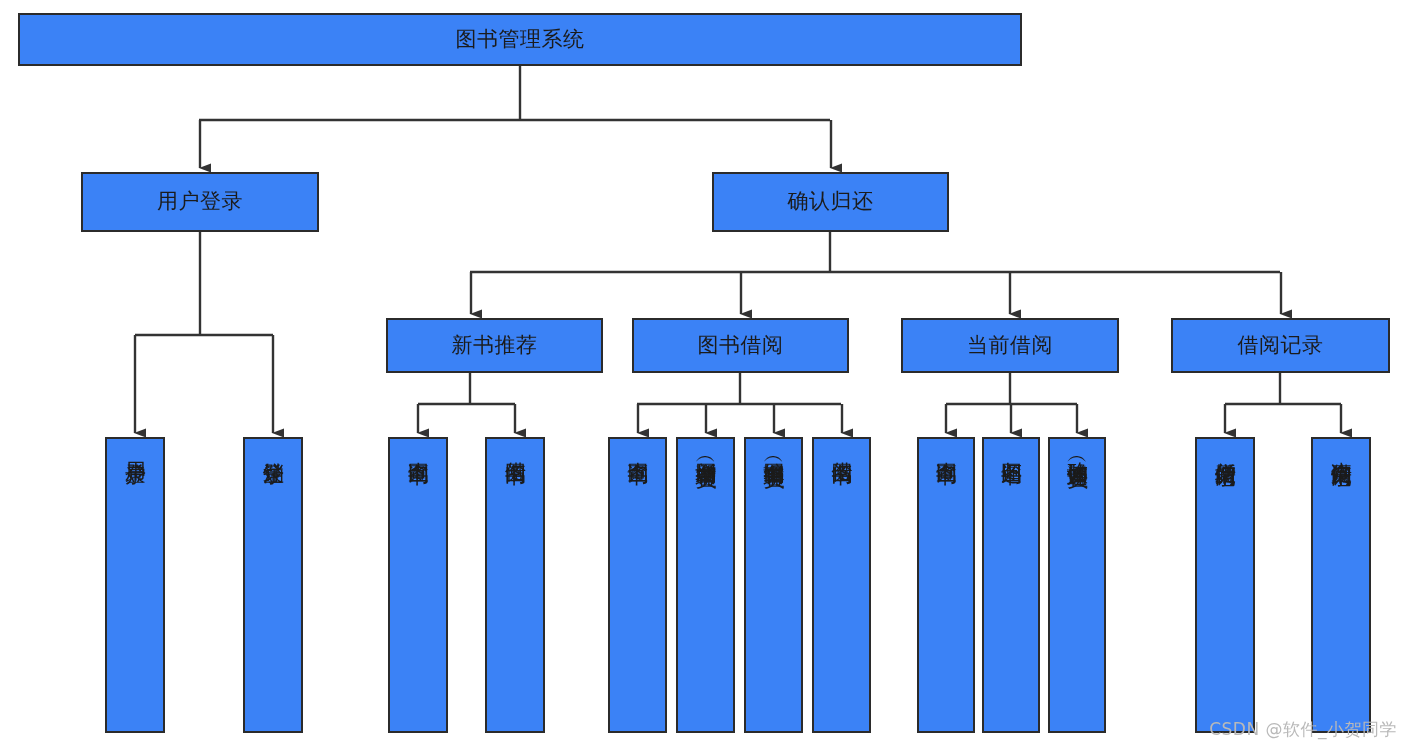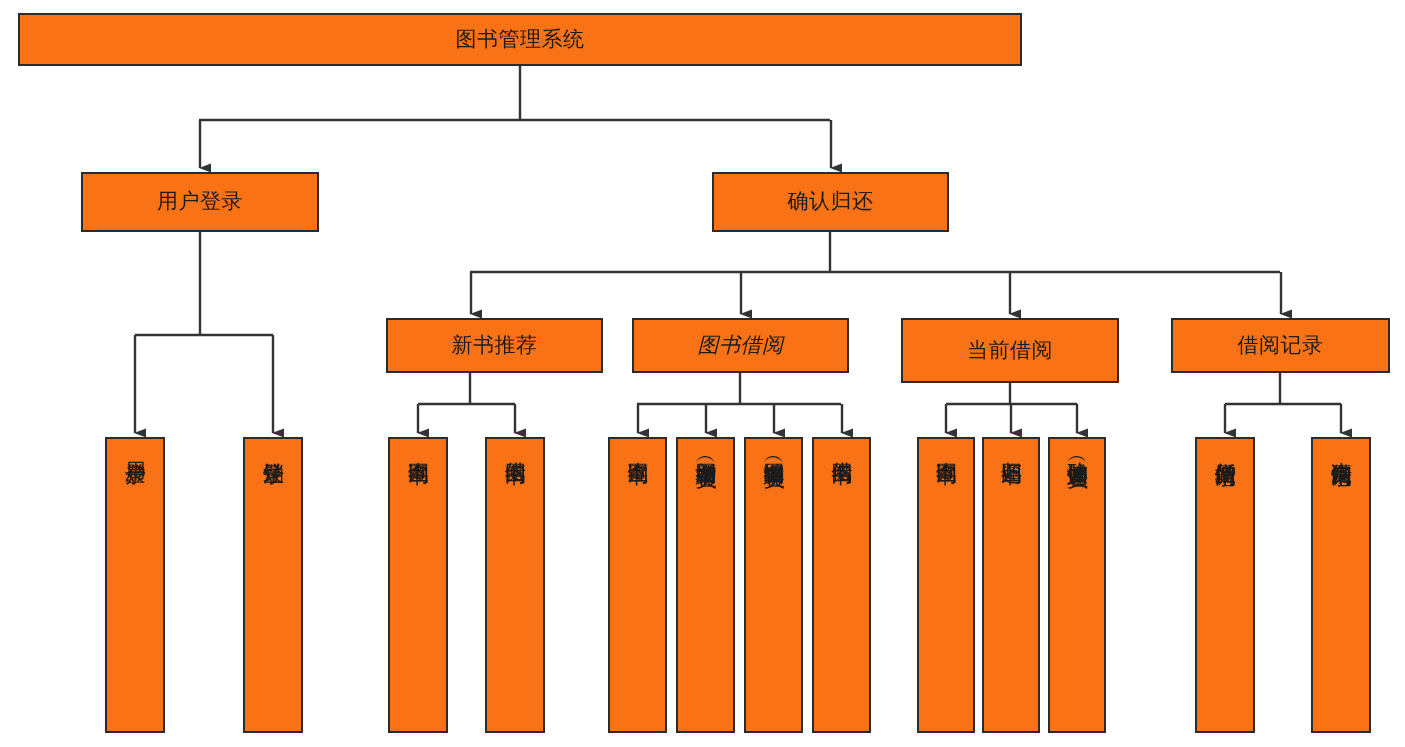--- a/index.html
+++ b/index.html
@@ -20,21 +20,21 @@
   svg.layer {
     position: absolute;
     left: 0;
     top: 0;
     width: 1405px;
     height: 747px;
   }
   .node-box {
     position: absolute;
     box-sizing: border-box;
-    background: #f97316;
+    background: #3b82f6;
     border: 2px solid #2b2b2b;
     display: flex;
     align-items: center;
     justify-content: center;
     overflow: hidden;
   }
   .node-label-h {
     font-size: 21px;
     color: #1b1b1b;
     line-height: 1.1;
@@ -121,24 +121,24 @@
       </div>
       <div class="node-box" style="left: 81px; top: 172px; width: 238px; height: 60px;">
         <span class="node-label-h">用户登录</span>
       </div>
       <div class="node-box" style="left: 712px; top: 172px; width: 237px; height: 60px;">
         <span class="node-label-h">确认归还</span>
       </div>
       <div class="node-box" style="left: 362px; top: 318px; width: 217px; height: 55px; margin-left: 24px;">
         <span class="node-label-h">新书推荐</span>
       </div>
-      <div class="node-box" style="left: 632px; top: 318px; width: 217px; height: 55px; font-style: italic;">
+      <div class="node-box" style="left: 632px; top: 318px; width: 217px; height: 55px;">
         <span class="node-label-h">图书借阅</span>
       </div>
-      <div class="node-box" style="left: 901px; top: 318px; width: 218px; height: 65px;">
+      <div class="node-box" style="left: 901px; top: 318px; width: 218px; height: 55px;">
         <span class="node-label-h">当前借阅</span>
       </div>
       <div class="node-box" style="left: 1171px; top: 318px; width: 219px; height: 55px;">
         <span class="node-label-h">借阅记录</span>
       </div>
       <div class="node-box leaf-box" style="left: 105px; top: 437px; width: 60px; height: 296px;">
         <span class="node-label-v">用户登录</span>
       </div>
       <div class="node-box leaf-box" style="left: 243px; top: 437px; width: 60px; height: 296px;">
         <span class="node-label-v">注销登录</span>
@@ -171,13 +171,14 @@
         <span class="node-label-v">确认归还（管理员）</span>
       </div>
       <div class="node-box leaf-box" style="left: 1195px; top: 437px; width: 60px; height: 296px;">
         <span class="node-label-v">新增借阅记录</span>
       </div>
       <div class="node-box leaf-box" style="left: 1311px; top: 437px; width: 60px; height: 296px;">
         <span class="node-label-v">查询借阅记录</span>
       </div>
     </div>
 
+  <div class="watermark">CSDN @软件_小贺同学</div>
 </div>
 
 </body></html>

